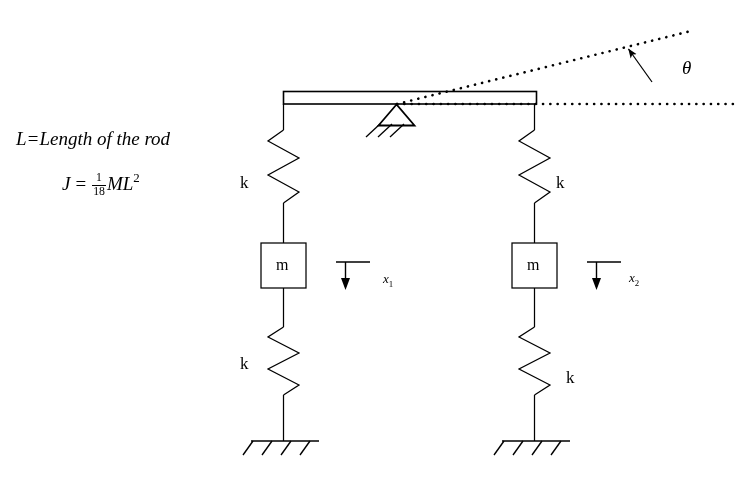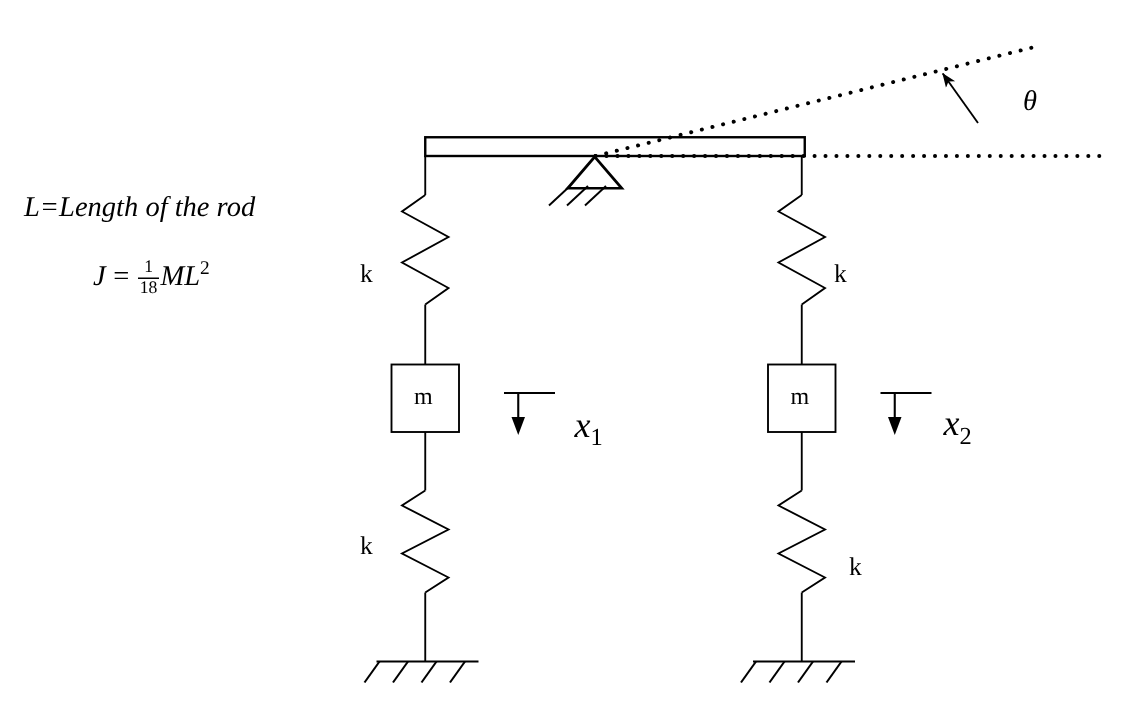--- a/index.html
+++ b/index.html
@@ -76,21 +76,21 @@
   .k-label {
     font-family: "Liberation Serif", "DejaVu Serif", serif;
     font-size: 17px;
   }
   .m-label {
     font-family: "Liberation Serif", "DejaVu Serif", serif;
     font-size: 16px;
   }
   .x-label {
     font-family: "Liberation Serif", "DejaVu Serif", serif;
-    font-size: 24px;
+    font-size: 13px;
     font-style: italic;
   }
   .theta-label {
     font-family: "Liberation Serif", "DejaVu Serif", serif;
     font-size: 19px;
     font-style: italic;
   }
 </style>
 </head>
 <body>

